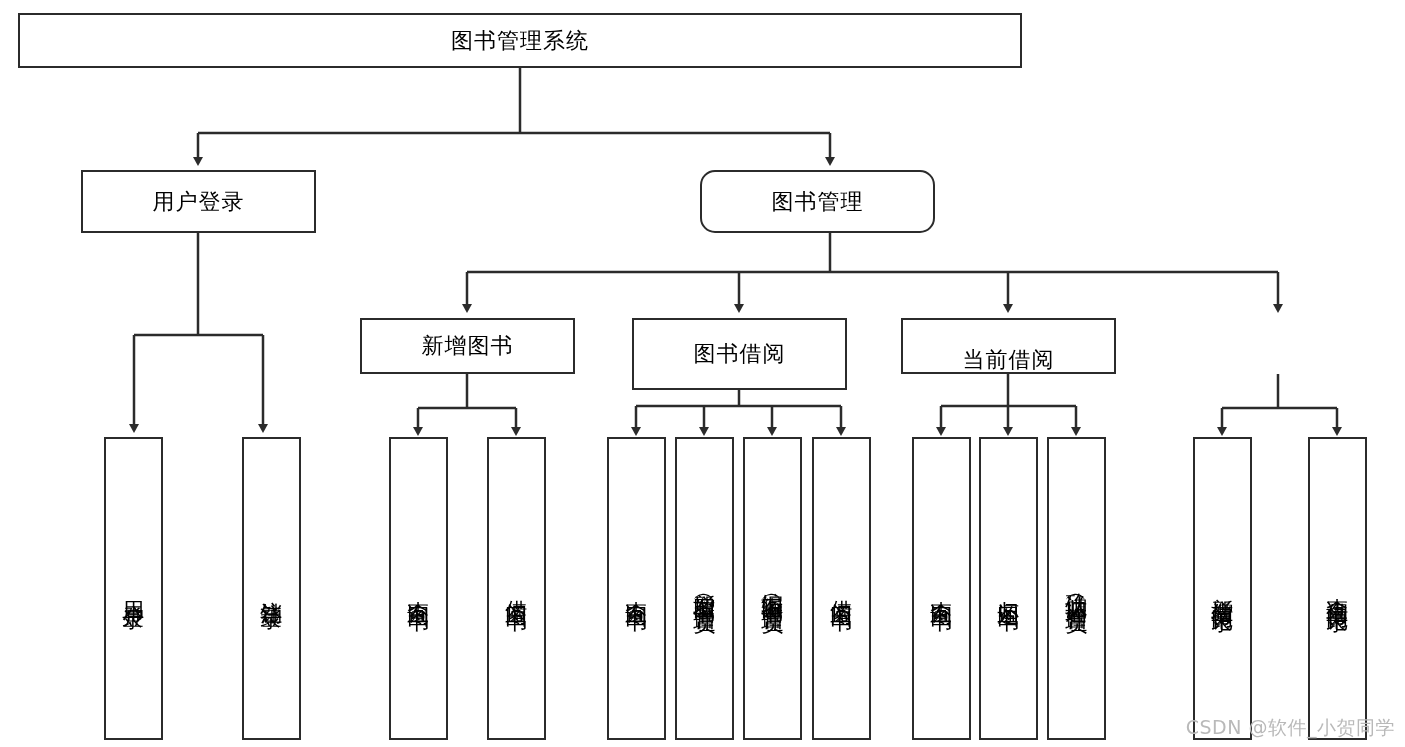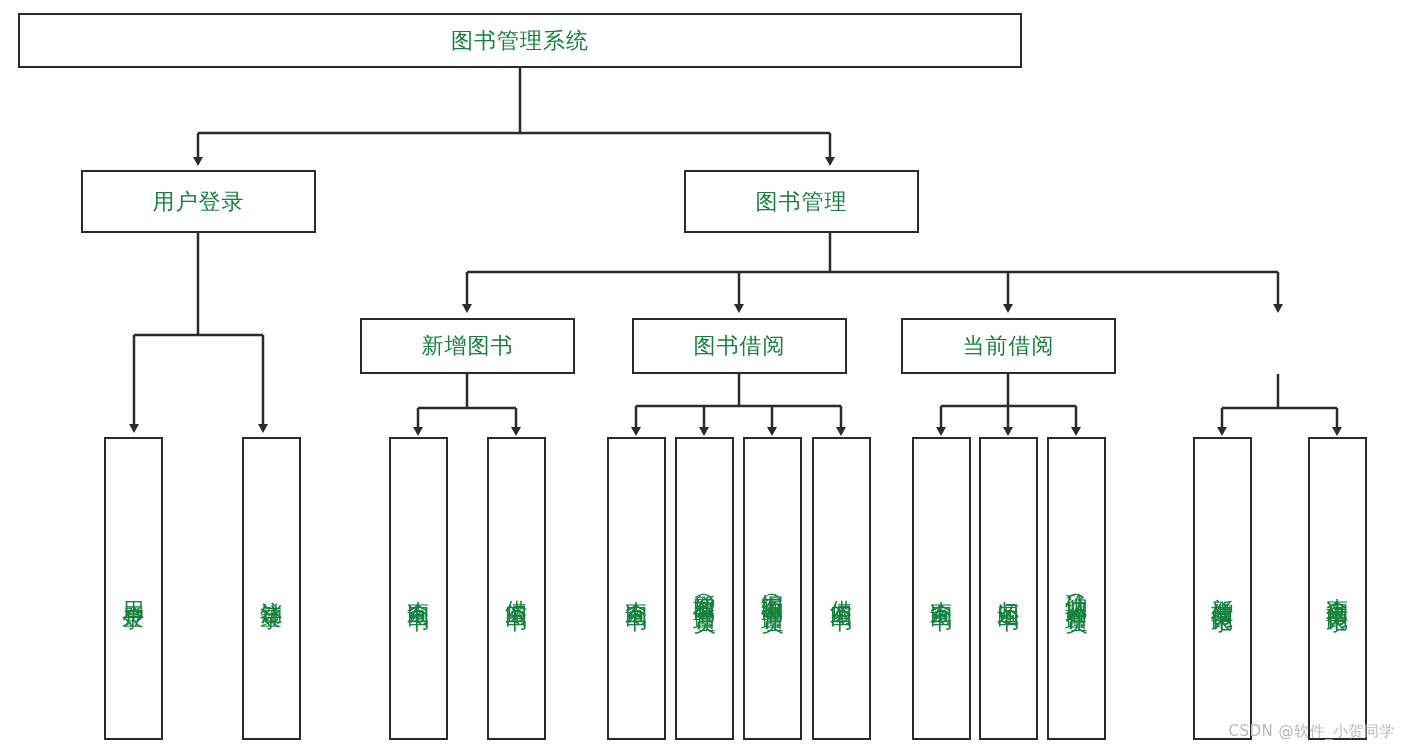--- a/index.html
+++ b/index.html
@@ -32,42 +32,42 @@
     color: #333333;
     display: flex;
     align-items: center;
     justify-content: center;
     z-index: 2;
   }
   .node .label {
     font-size: 22px;
     line-height: 1.15;
     letter-spacing: 1px;
-    color: #15803d;
+    color: #000000;
     white-space: nowrap;
   }
   .node.leaf {
     align-items: center;
     justify-content: center;
   }
   .node.leaf .label {
     writing-mode: vertical-rl;
     text-orientation: upright;
     font-size: 22px;
     line-height: 1.25;
     letter-spacing: 3px;
     white-space: normal;
     max-height: 280px;
     text-align: left;
   }
   #watermark {
     position: absolute;
     right: 10px;
     bottom: 6px;
-    font-size: 15px;
+    font-size: 19px;
     color: #b9b9b9;
     letter-spacing: 0.5px;
     z-index: 5;
     white-space: nowrap;
   }
 </style>
 </head>
 <body>
 
 <div id="canvas">
@@ -125,31 +125,31 @@
     </g>
   </svg>
 
   <div class="node" style="left:18px; top:13px; width:1004px; height:55px;">
     <span class="label">图书管理系统</span>
   </div>
 
   <div class="node" style="left:81px; top:170px; width:235px; height:63px;">
     <span class="label">用户登录</span>
   </div>
-  <div class="node" style="left:684px; top:170px; width:235px; height:63px;">
+  <div class="node" style="left:700px; top:170px; width:235px; height:63px;border-radius:15px;">
     <span class="label">图书管理</span>
   </div>
 
   <div class="node" style="left:360px; top:318px; width:215px; height:56px;">
     <span class="label">新增图书</span>
   </div>
-  <div class="node" style="left:632px; top:318px; width:215px; height:56px;">
+  <div class="node" style="left:632px; top:318px; width:215px; height:72px;">
     <span class="label">图书借阅</span>
   </div>
-  <div class="node" style="left:901px; top:318px; width:215px; height:56px;">
+  <div class="node" style="left:901px; top:318px; width:215px; height:56px;align-items:flex-end;">
     <span class="label">当前借阅</span>
   </div>
 
   <div class="node leaf" style="left:104px; top:437px; width:59px; height:303px;">
     <span class="label">用户登录</span>
   </div>
   <div class="node leaf" style="left:242px; top:437px; width:59px; height:303px;">
     <span class="label">注销登录</span>
   </div>
 

